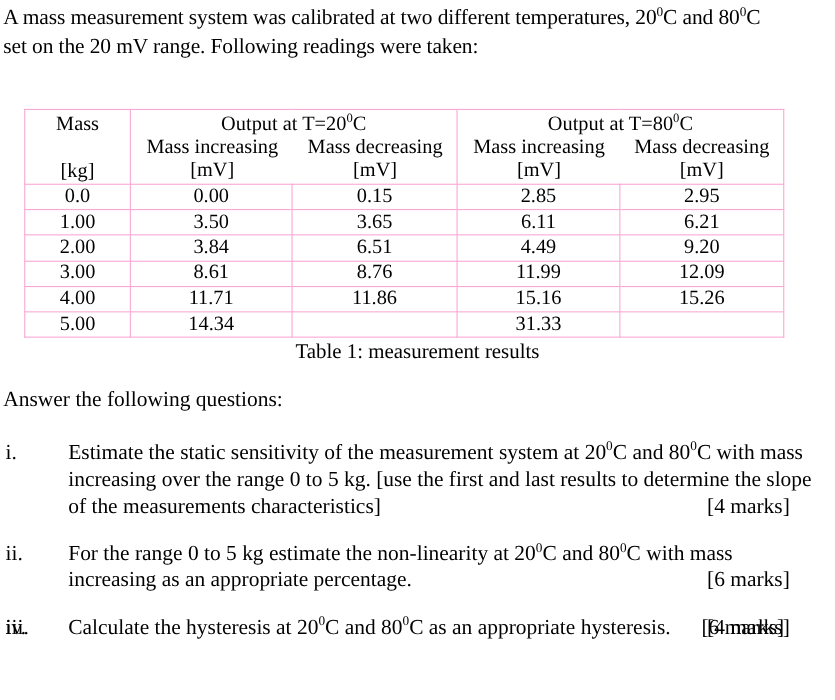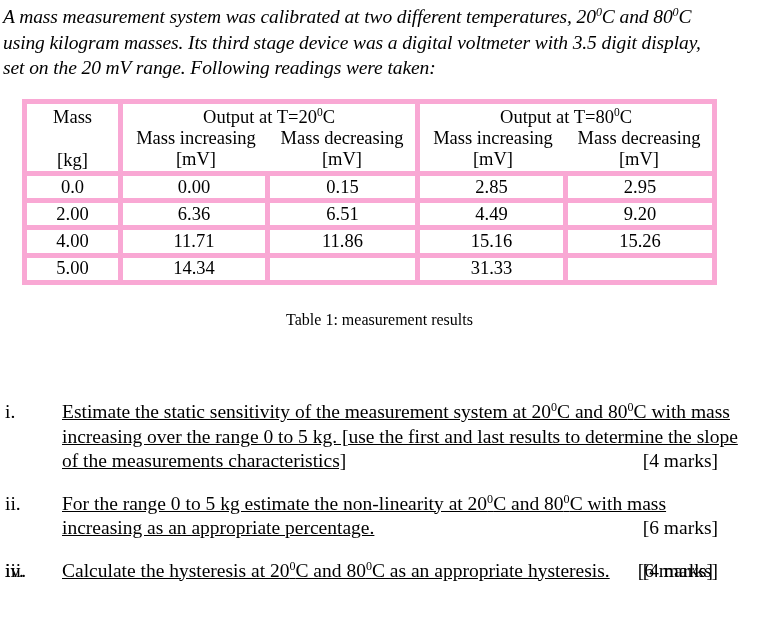--- a/index.html
+++ b/index.html
@@ -26,21 +26,21 @@
   
   .intro {
     position: absolute;
     left: 3px;
     top: 4px;
     width: 752px;
     font-size: 19.5px;
     line-height: 25.5px;
     letter-spacing: -0.1px;
   }
-  .intro .ln { display: block; white-space: nowrap; font-style: italic; }
+  .intro .ln { display: block; white-space: nowrap; }
 
   sup.deg {
     font-size: 0.62em;
     vertical-align: super;
     line-height: 0;
   }
 
   
   .tbl-wrap {
     position: absolute;
@@ -49,21 +49,21 @@
     width: 690px;
   }
   table.results {
     border-collapse: collapse;
     width: 690px;
     table-layout: fixed;
     font-size: 18.5px;
     line-height: 21px;
   }
   table.results td, table.results th {
-    border: 5px solid #f9a8d4;
+    border: 1px solid #f9a8d4;
     padding: 0;
     text-align: center;
     vertical-align: middle;
     font-weight: normal;
   }
   col.c-mass  { width: 96px; }
   col.c-20i   { width: 147px; }
   col.c-20d   { width: 150px; }
   col.c-80i   { width: 148px; }
   col.c-80d   { width: 149px; }
@@ -96,21 +96,21 @@
   }
   .datarow td.empty { }
 
   
   .caption {
     position: absolute;
     left: 0;
     top: 308px;
     width: 759px;
     text-align: center;
-    font-size: 16px;
+    font-size: 19px;
     line-height: 23px;
   }
 
   
   .prompt {
     position: absolute;
     left: 3px;
     top: 352px;
     font-size: 19.5px;
     line-height: 24px;
@@ -134,21 +134,21 @@
     width: 759px;
   }
   .qnum {
     position: absolute;
     left: 5px;
     top: 0;
     width: 52px;
     text-align: left;
   }
   .qbody { display: block; }
-  .qbody .ln { display: block; white-space: nowrap; text-decoration: underline; }
+  .qbody .ln { display: block; white-space: nowrap; }
   .qbody .ln.withmarks {
     position: relative;
   }
   .marks-right {
     position: absolute;
     right: 21px;
     top: 0;
     white-space: nowrap;
   }
   .marks-inline {
@@ -162,21 +162,20 @@
   #q-iii{ margin-top: 4px; }
   #q-iv { margin-top: 4px; }
 </style>
 </head>
 <body>
 
 <div class="page">
 
   <div class="intro">
     <span class="ln"><span>A mass measurement system was calibrated at two different temperatures, 20</span><sup class="deg">0</sup><span>C and 80</span><sup class="deg">0</sup><span>C</span></span>
-    <span class="ln">using kilogram masses. Its third stage device was a digital voltmeter with 3.5 digit display,</span>
     <span class="ln">set on the 20 mV range. Following readings were taken:</span>
   </div>
 
   <div class="tbl-wrap">
     <table class="results">
       <colgroup>
         <col class="c-mass">
         <col class="c-20i">
         <col class="c-20d">
         <col class="c-80i">
@@ -214,25 +213,39 @@
       </thead>
       <tbody id="table-body">
           <tr class="datarow">
             <td>0.0</td>
             <td>0.00</td>
             <td>0.15</td>
             <td>2.85</td>
             <td>2.95</td>
           </tr>
           <tr class="datarow">
+            <td>1.00</td>
+            <td>3.50</td>
+            <td>3.65</td>
+            <td>6.11</td>
+            <td>6.21</td>
+          </tr>
+          <tr class="datarow">
             <td>2.00</td>
-            <td>6.36</td>
+            <td>3.84</td>
             <td>6.51</td>
             <td>4.49</td>
             <td>9.20</td>
+          </tr>
+          <tr class="datarow">
+            <td>3.00</td>
+            <td>8.61</td>
+            <td>8.76</td>
+            <td>11.99</td>
+            <td>12.09</td>
           </tr>
           <tr class="datarow">
             <td>4.00</td>
             <td>11.71</td>
             <td>11.86</td>
             <td>15.16</td>
             <td>15.26</td>
           </tr>
           <tr class="datarow">
             <td>5.00</td>
@@ -240,20 +253,21 @@
             <td class="empty"></td>
             <td>31.33</td>
             <td class="empty"></td>
           </tr>
         </tbody>
     </table>
   </div>
 
   <div class="caption">Table 1: measurement results</div>
 
+  <div class="prompt">Answer the following questions:</div>
 
   <div class="qlist">
 
     <div class="qitem" id="q-i">
       <span class="qnum">i.</span>
       <span class="qbody">
         <span class="ln"><span>Estimate the static sensitivity of the measurement system at 20</span><sup class="deg">0</sup><span>C and 80</span><sup class="deg">0</sup><span>C with mass</span></span>
         <span class="ln">increasing over the range 0 to 5 kg. [use the first and last results to determine the slope</span>
         <span class="ln withmarks"><span>of the measurements characteristics]</span><span class="marks-right">[4 marks]</span></span>
       </span>

